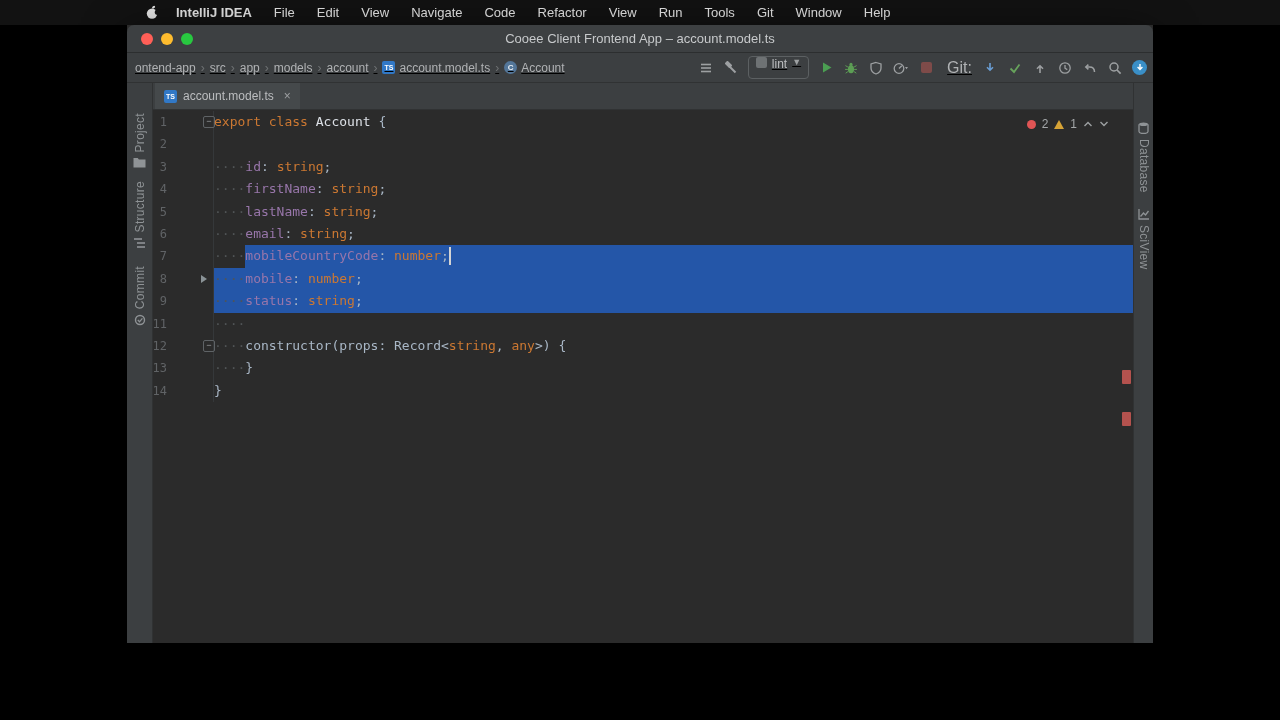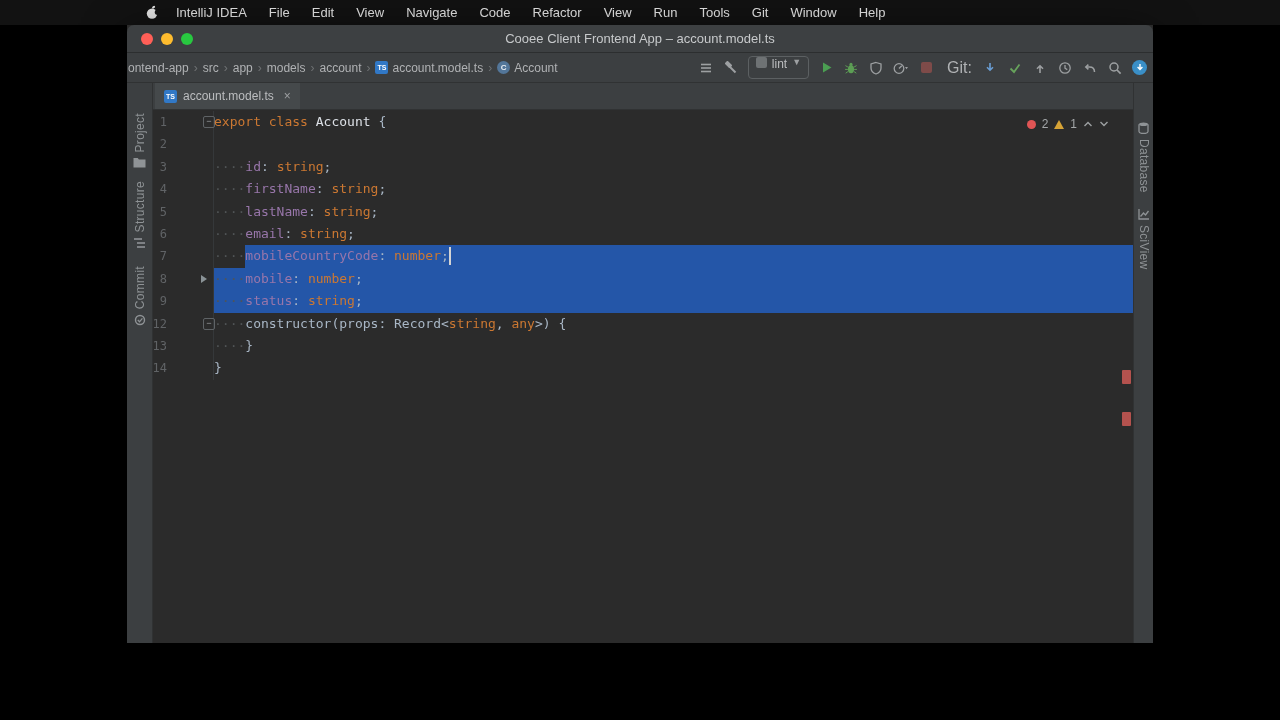--- a/index.html
+++ b/index.html
@@ -5,36 +5,36 @@
   html,body{margin:0;padding:0;}
   body{width:1280px;height:720px;background:#000;position:relative;overflow:hidden;
        font-family:"Liberation Sans",sans-serif;-webkit-font-smoothing:antialiased;}
 
   
   .menubar{position:absolute;left:0;top:0;width:1280px;height:25px;background:#121212;
            display:flex;align-items:center;padding-left:146px;box-sizing:border-box;
            color:#e4e4e4;font-size:13px;}
   .apple{display:flex;align-items:center;margin-right:6px;}
   .menu-item{padding:0 11px;white-space:nowrap;cursor:default;}
-  .menu-item.app-name{font-weight:400;}
+  .menu-item.app-name{font-weight:700;}
 
   
   .win{position:absolute;left:127px;top:25px;width:1026px;height:618px;background:#2b2b2b;
        box-shadow:0 12px 40px rgba(0,0,0,.7);}
   .titlebar{position:absolute;left:0;top:0;width:100%;height:28px;background:#3d4042;
             border-bottom:1px solid #2c2e2f;box-sizing:border-box;border-radius:7px 7px 0 0;}
   .lights{position:absolute;left:14px;top:8px;display:flex;gap:8px;}
   .light{width:12px;height:12px;border-radius:50%;}
   .title{position:absolute;left:0;right:0;top:0;height:28px;line-height:28px;text-align:center;
          color:#c7c9cb;font-size:13px;}
 
   
   .toolbar{position:absolute;left:0;top:28px;width:100%;height:30px;background:#3c3f41;
            border-bottom:1px solid #303233;box-sizing:border-box;display:flex;align-items:center;
-           padding:0 6px 0 1px;}
+           padding:0 6px 0 8px;text-decoration:underline;}
   .bc{display:flex;align-items:center;gap:4px;font-size:12px;color:#b0b2b4;white-space:nowrap;overflow:hidden;}
   .bc-item{display:flex;align-items:center;gap:4px;cursor:default;}
   .bc-sep{color:#6e7173;padding:0 1px;}
   .ts-icon{display:inline-flex;align-items:center;justify-content:center;width:13px;height:13px;
            background:#3178c6;color:#fff;font-size:7px;font-weight:700;border-radius:2px;flex:none;}
   .class-icon{display:inline-flex;align-items:center;justify-content:center;width:13px;height:13px;
            background:#537699;color:#e9eef3;font-size:8px;font-weight:700;border-radius:50%;flex:none;}
   .rtools{margin-left:auto;display:flex;align-items:center;gap:9px;}
   .tico{display:inline-flex;align-items:center;justify-content:center;width:16px;height:16px;cursor:default;}
   .combo{display:flex;align-items:flex-start;gap:5px;border:1px solid #5c6062;border-radius:4px;
@@ -369,20 +369,26 @@
             <div class="code-cell"><div class="sel" style="left: 0ch; right: 0px;"></div><span class="ltext"><span class="tok-ws">····</span><span class="tok-field">mobile</span><span class="tok-pln">: </span><span class="tok-kw">number</span><span class="tok-pln">;</span></span></div>
           </div>
           <div class="code-line">
             <div class="gutter-cell">
               <span class="lnum">9</span>
             </div>
             <div class="code-cell"><div class="sel" style="left: 0ch; right: 0px;"></div><span class="ltext"><span class="tok-ws">····</span><span class="tok-field">status</span><span class="tok-pln">: </span><span class="tok-kw">string</span><span class="tok-pln">;</span></span></div>
           </div>
           <div class="code-line">
             <div class="gutter-cell">
+              <span class="lnum">11</span>
+            </div>
+            <div class="code-cell"><span class="ltext"><span class="tok-ws">····</span></span></div>
+          </div>
+          <div class="code-line">
+            <div class="gutter-cell">
               <span class="lnum">12</span>
               <span class="fold">−</span>
             </div>
             <div class="code-cell"><span class="ltext"><span class="tok-ws">····</span><span class="tok-pln">constructor(</span><span class="tok-param">props</span><span class="tok-pln">: </span><span class="tok-pln">Record</span><span class="tok-pln">&lt;</span><span class="tok-kw">string</span><span class="tok-pln">, </span><span class="tok-kw">any</span><span class="tok-pln">&gt;) {</span></span></div>
           </div>
           <div class="code-line">
             <div class="gutter-cell">
               <span class="lnum">13</span>
             </div>
             <div class="code-cell"><span class="ltext"><span class="tok-ws">····</span><span class="tok-pln">}</span></span></div>

